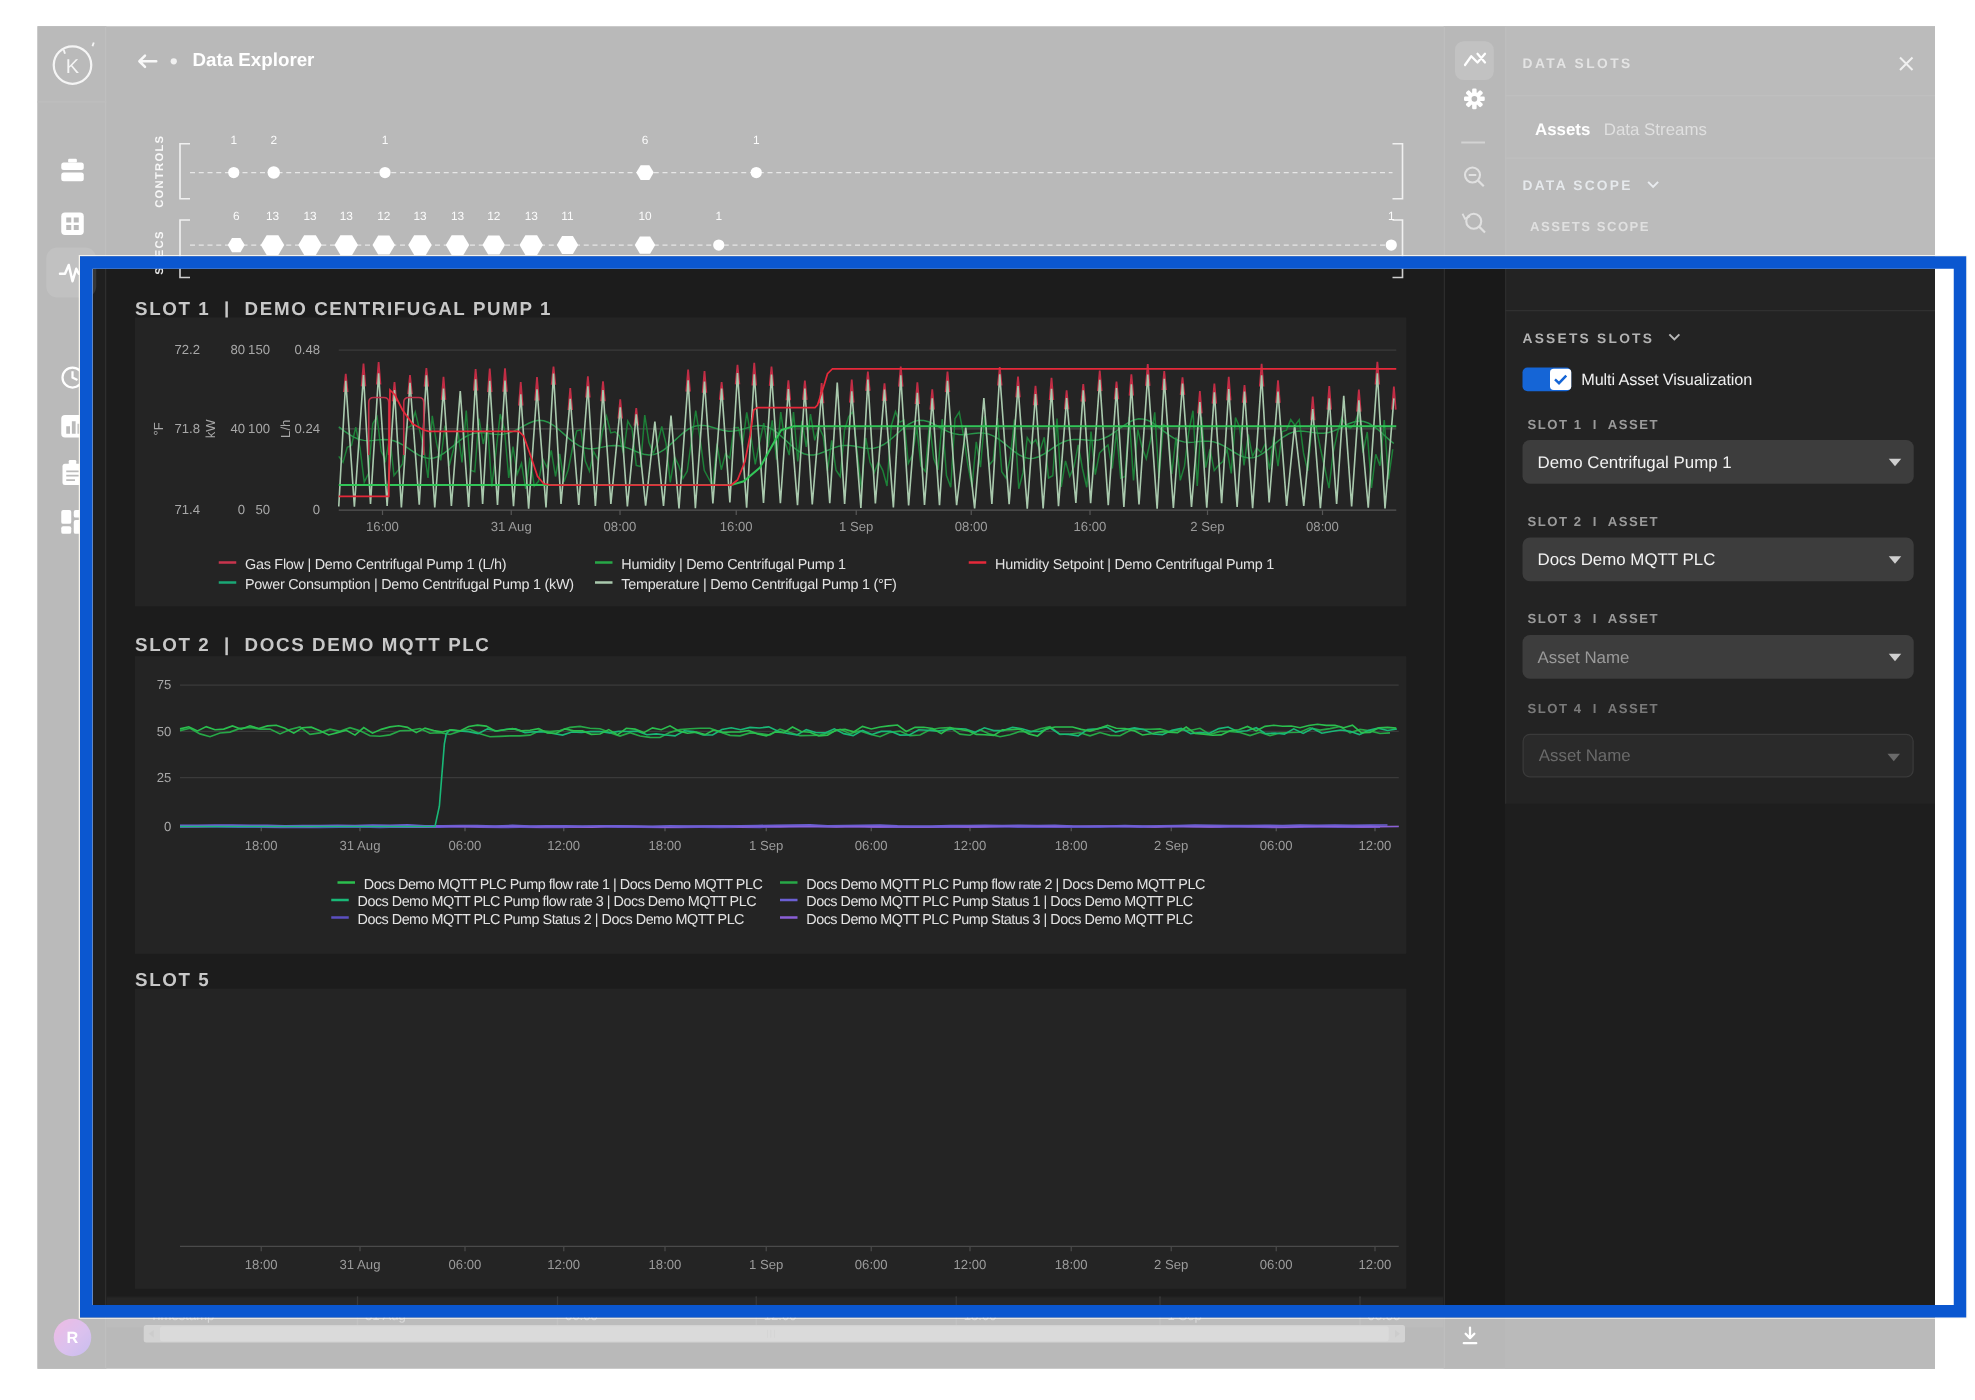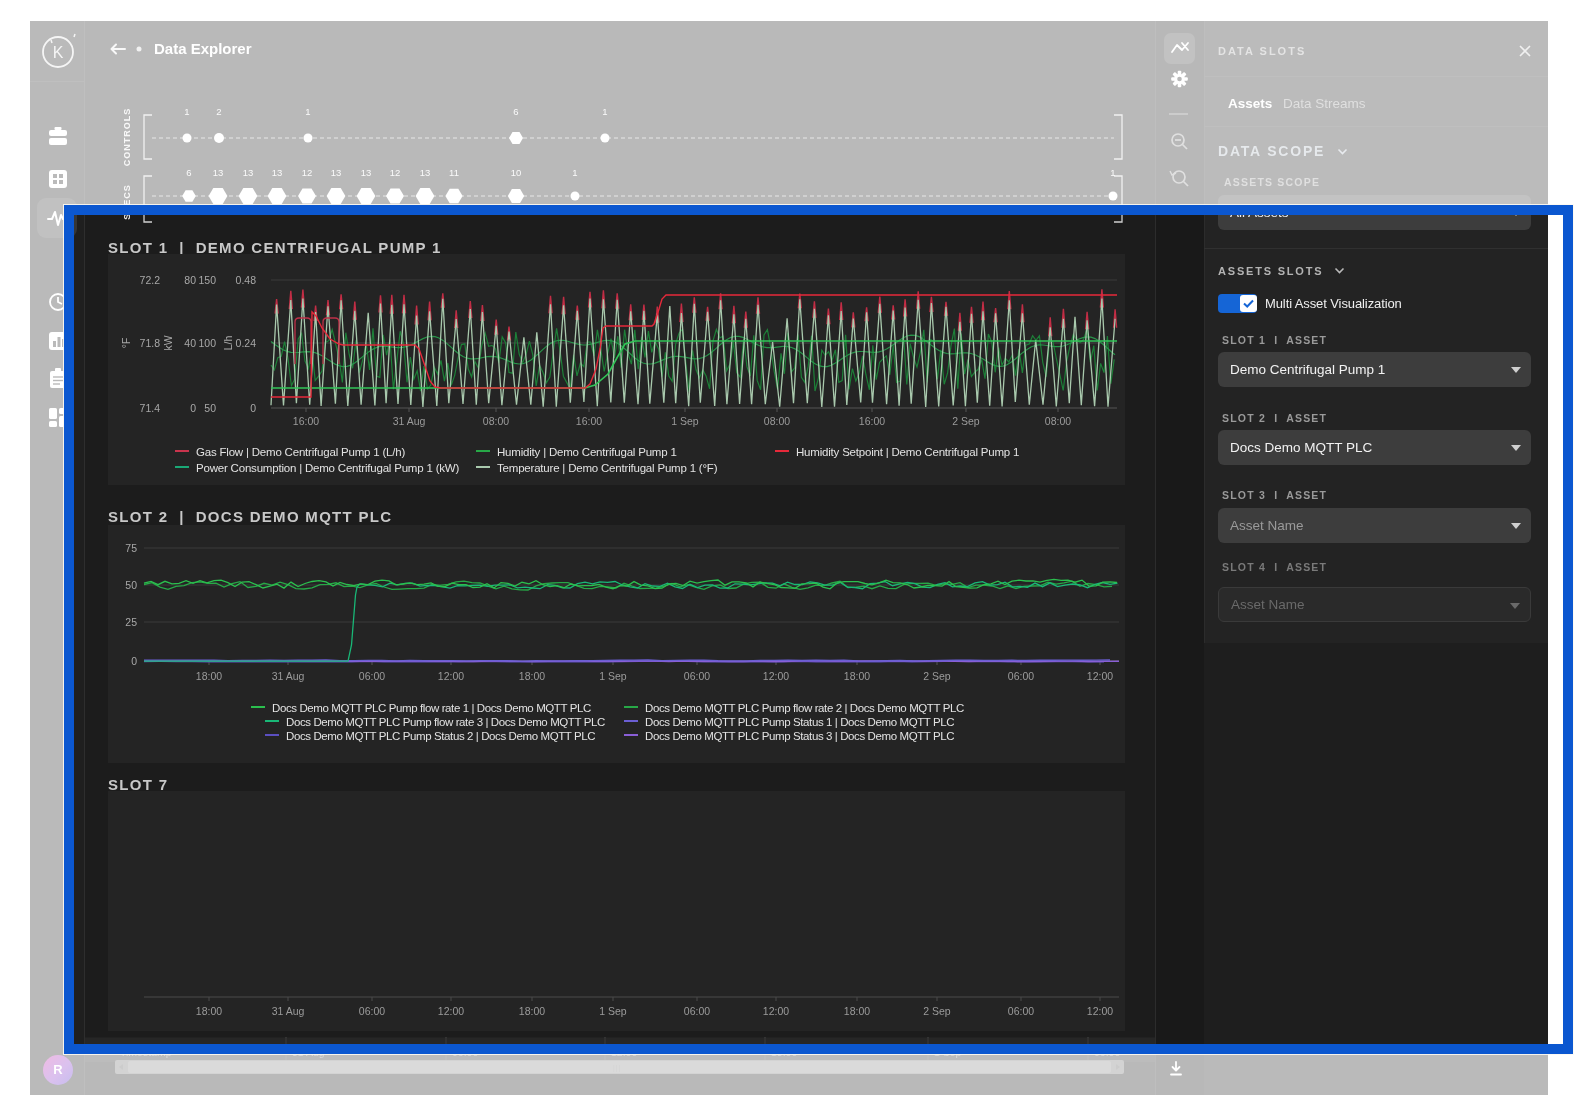--- a/index.html
+++ b/index.html
@@ -216,28 +216,28 @@
         <line x1="992" y1="136" x2="992" y2="140" stroke="#555" stroke-width="1"></line>
         <text x="992" y="155" fill="#9b9b9b" font-size="10.5" text-anchor="middle">12:00</text>
         <path d="M36.0,136.5 L52.0,136.4 L68.0,136.6 L84.0,136.6 L100.0,136.8 L116.0,136.8 L132.0,136.8 L148.0,136.9 L164.0,136.7 L180.0,136.5 L196.0,136.9 L212.0,136.5 L228.0,136.7 L244.0,136.7 L260.0,136.4 L276.0,136.7 L292.0,136.9 L308.0,136.8 L324.0,136.8 L340.0,136.9 L356.0,136.5 L372.0,136.6 L388.0,136.6 L404.0,136.8 L420.0,136.9 L436.0,136.9 L452.0,136.8 L468.0,136.9 L484.0,136.8 L500.0,136.8 L516.0,136.5 L532.0,136.3 L548.0,136.3 L564.0,136.4 L580.0,136.3 L596.0,136.7 L612.0,136.7 L628.0,136.7 L644.0,136.7 L660.0,136.8 L676.0,136.7 L692.0,136.3 L708.0,136.7 L724.0,136.8 L740.0,136.7 L756.0,136.7 L772.0,136.7 L788.0,136.4 L804.0,136.7 L820.0,136.5 L836.0,136.3 L852.0,136.3 L868.0,136.6 L884.0,136.4 L900.0,136.7 L916.0,136.9 L932.0,136.7 L948.0,136.6 L964.0,136.6 L980.0,136.7 L996.0,136.8" fill="none" stroke="#5b4fc0" stroke-width="1.4"></path>
         <path d="M36.0,136.3 L51.0,136.3 L66.0,136.0 L81.0,135.8 L96.0,135.9 L111.0,136.2 L126.0,136.1 L141.0,136.2 L156.0,135.8 L171.0,135.7 L186.0,135.9 L201.0,136.2 L216.0,136.3 L231.0,136.4 L246.0,136.1 L261.0,136.2 L276.0,136.2 L291.0,136.2 L306.0,135.9 L321.0,136.4 L336.0,136.1 L351.0,136.5 L366.0,136.6 L381.0,136.0 L396.0,136.1 L411.0,136.4 L426.0,136.6 L441.0,136.3 L456.0,136.1 L471.0,135.9 L486.0,136.4 L501.0,136.1 L516.0,136.2 L531.0,135.9 L546.0,136.1 L561.0,136.5 L576.0,136.1 L591.0,136.4 L606.0,136.3 L621.0,136.5 L636.0,136.5 L651.0,136.1 L666.0,136.5 L681.0,136.3 L696.0,135.9 L711.0,135.7 L726.0,136.0 L741.0,136.1 L756.0,136.0 L771.0,135.9 L786.0,136.0 L801.0,136.0 L816.0,136.4 L831.0,135.9 L846.0,136.3 L861.0,136.5 L876.0,136.0 L891.0,136.4 L906.0,136.4 L921.0,136.6 L936.0,136.2 L951.0,136.1 L966.0,136.1 L981.0,136.5 L996.0,136.4 L1011.0,136.2" fill="none" stroke="#8a5fd6" stroke-width="1.4"></path>
         <path d="M36.0,135.3 L50.0,135.2 L64.0,135.1 L78.0,135.1 L92.0,135.3 L106.0,135.3 L120.0,135.7 L134.0,135.5 L148.0,135.5 L162.0,135.3 L176.0,135.4 L190.0,135.1 L204.0,135.2 L218.0,135.0 L232.0,135.6 L246.0,135.6 L260.0,135.4 L274.0,135.5 L288.0,135.9 L302.0,135.4 L316.0,135.8 L330.0,135.6 L344.0,135.6 L358.0,135.9 L372.0,135.6 L386.0,135.6 L400.0,135.8 L414.0,136.1 L428.0,135.7 L442.0,135.9 L456.0,135.9 L470.0,135.8 L484.0,135.6 L498.0,135.5 L512.0,135.2 L526.0,135.1 L540.0,135.0 L554.0,135.6 L568.0,135.4 L582.0,135.2 L596.0,135.1 L610.0,135.7 L624.0,135.9 L638.0,135.9 L652.0,135.5 L666.0,135.4 L680.0,135.3 L694.0,135.5 L708.0,135.3 L722.0,135.4 L736.0,135.3 L750.0,135.9 L764.0,136.1 L778.0,135.8 L792.0,135.5 L806.0,135.9 L820.0,135.6 L834.0,135.5 L848.0,135.1 L862.0,135.3 L876.0,135.5 L890.0,135.5 L904.0,135.3 L918.0,135.5 L932.0,135.1 L946.0,135.2 L960.0,135.1 L974.0,135.3 L988.0,135.1 L1002.0,135.0" fill="none" stroke="#6b5fd3" stroke-width="1.4"></path>
         <path d="M36.0,59.5 L44.0,57.6 L52.0,62.1 L60.0,64.4 L68.0,61.4 L76.0,60.7 L84.0,57.7 L92.0,56.9 L100.0,58.3 L108.0,58.2 L116.0,62.1 L124.0,58.6 L132.0,56.6 L140.0,62.5 L148.0,61.3 L156.0,58.3 L164.0,60.1 L172.0,57.1 L180.0,59.7 L188.0,63.6 L196.0,64.0 L204.0,62.9 L212.0,59.6 L220.0,59.3 L228.0,57.8 L236.0,61.6 L244.0,61.1 L252.0,62.6 L260.0,59.9 L268.0,58.4 L276.0,62.0 L284.0,64.4 L292.0,64.1 L300.0,63.7 L308.0,63.7 L316.0,63.1 L324.0,59.4 L332.0,60.3 L340.0,59.4 L348.0,56.9 L356.0,56.1 L364.0,57.6 L372.0,58.0 L380.0,61.1 L388.0,63.9 L396.0,61.1 L404.0,63.8 L412.0,64.9 L420.0,65.0 L428.0,60.9 L436.0,58.7 L444.0,58.0 L452.0,57.6 L460.0,57.6 L468.0,60.5 L476.0,63.3 L484.0,63.7 L492.0,61.3 L500.0,61.8 L508.0,63.0 L516.0,58.3 L524.0,61.0 L532.0,63.5 L540.0,63.4 L548.0,63.1 L556.0,61.1 L564.0,58.4 L572.0,61.9 L580.0,59.7 L588.0,62.4 L596.0,64.4 L604.0,60.9 L612.0,59.9 L620.0,63.5 L628.0,63.0 L636.0,58.9 L644.0,57.4 L652.0,57.1 L660.0,62.3 L668.0,63.2 L676.0,58.8 L684.0,62.3 L692.0,64.4 L700.0,62.8 L708.0,60.1 L716.0,60.7 L724.0,58.0 L732.0,56.3 L740.0,62.5 L748.0,62.2 L756.0,61.2 L764.0,63.7 L772.0,61.0 L780.0,63.3 L788.0,63.6 L796.0,59.4 L804.0,58.4 L812.0,58.4 L820.0,58.1 L828.0,60.4 L836.0,58.8 L844.0,59.4 L852.0,57.6 L860.0,62.5 L868.0,60.1 L876.0,60.1 L884.0,61.0 L892.0,63.5 L900.0,60.8 L908.0,63.5 L916.0,61.4 L924.0,61.0 L932.0,60.8 L940.0,57.2 L948.0,59.1 L956.0,57.9 L964.0,56.2 L972.0,61.3 L980.0,58.5 L988.0,59.7 L996.0,61.8 L1004.0,61.3" fill="none" stroke="#27a847" stroke-width="1.3"></path>
         <path d="M36.0,136.2 L240.0,136.2 L243.5,120.0 L245.5,95.0 L247.5,70.0 L249.0,62.0 L252.0,58.9 L259.5,59.8 L267.0,60.3 L274.5,61.9 L282.0,58.1 L289.5,59.8 L297.0,58.4 L304.5,58.1 L312.0,61.1 L319.5,60.4 L327.0,60.5 L334.5,61.8 L342.0,63.1 L349.5,60.6 L357.0,60.9 L364.5,60.3 L372.0,60.2 L379.5,61.3 L387.0,60.1 L394.5,60.2 L402.0,59.9 L409.5,62.8 L417.0,62.1 L424.5,63.0 L432.0,63.7 L439.5,59.6 L447.0,60.3 L454.5,62.9 L462.0,63.0 L469.5,58.6 L477.0,57.2 L484.5,58.8 L492.0,56.9 L499.5,57.4 L507.0,56.5 L514.5,60.0 L522.0,61.8 L529.5,63.0 L537.0,58.7 L544.5,61.0 L552.0,61.3 L559.5,58.1 L567.0,61.9 L574.5,63.5 L582.0,59.3 L589.5,62.6 L597.0,60.1 L604.5,60.0 L612.0,63.1 L619.5,63.0 L627.0,58.8 L634.5,59.2 L642.0,59.9 L649.5,58.9 L657.0,57.8 L664.5,58.2 L672.0,60.9 L679.5,57.2 L687.0,59.5 L694.5,59.5 L702.0,56.8 L709.5,58.0 L717.0,60.2 L724.5,60.1 L732.0,57.3 L739.5,62.2 L747.0,62.5 L754.5,63.7 L762.0,58.6 L769.5,58.1 L777.0,56.5 L784.5,60.7 L792.0,58.8 L799.5,57.3 L807.0,58.7 L814.5,62.2 L822.0,62.7 L829.5,59.3 L837.0,57.6 L844.5,61.9 L852.0,61.0 L859.5,61.6 L867.0,57.9 L874.5,56.6 L882.0,60.2 L889.5,59.6 L897.0,57.2 L904.5,61.9 L912.0,61.4 L919.5,62.3 L927.0,58.1 L934.5,61.7 L942.0,57.8 L949.5,61.6 L957.0,60.2 L964.5,59.0 L972.0,60.0 L979.5,62.7 L987.0,59.3 L994.5,57.5 L1002.0,59.4 L1009.5,58.2" fill="none" stroke="#19b877" stroke-width="1.3"></path>
         <path d="M36.0,58.1 L43.0,56.4 L50.0,59.7 L57.0,56.3 L64.0,58.8 L71.0,58.3 L78.0,55.7 L85.0,58.4 L92.0,55.6 L99.0,57.8 L106.0,55.7 L113.0,55.2 L120.0,57.6 L127.0,61.5 L134.0,57.2 L141.0,56.7 L148.0,59.6 L155.0,63.0 L162.0,61.1 L169.0,59.2 L176.0,63.1 L183.0,57.1 L190.0,61.5 L197.0,58.5 L204.0,56.5 L211.0,55.6 L218.0,56.9 L225.0,61.1 L232.0,57.5 L239.0,59.5 L246.0,60.6 L253.0,58.8 L260.0,59.7 L267.0,56.2 L274.0,55.1 L281.0,55.9 L288.0,59.8 L295.0,59.0 L302.0,57.9 L309.0,59.7 L316.0,59.2 L323.0,57.9 L330.0,61.3 L337.0,61.6 L344.0,58.1 L351.0,59.7 L358.0,59.7 L365.0,62.5 L372.0,62.2 L379.0,58.7 L386.0,62.9 L393.0,57.6 L400.0,58.3 L407.0,61.1 L414.0,57.3 L421.0,58.8 L428.0,55.7 L435.0,59.7 L442.0,61.6 L449.0,60.7 L456.0,62.7 L463.0,59.0 L470.0,60.9 L477.0,60.6 L484.0,60.5 L491.0,59.4 L498.0,62.1 L505.0,63.7 L512.0,60.6 L519.0,61.1 L526.0,56.6 L533.0,60.2 L540.0,60.8 L547.0,63.7 L554.0,63.2 L561.0,59.0 L568.0,58.5 L575.0,60.5 L582.0,56.1 L589.0,58.2 L596.0,56.6 L603.0,55.7 L610.0,55.0 L617.0,60.2 L624.0,56.9 L631.0,56.8 L638.0,57.8 L645.0,61.9 L652.0,57.0 L659.0,58.4 L666.0,59.5 L673.0,62.5 L680.0,62.8 L687.0,63.3 L694.0,58.9 L701.0,58.7 L708.0,58.2 L715.0,62.1 L722.0,63.8 L729.0,58.1 L736.0,56.6 L743.0,56.6 L750.0,56.6 L757.0,58.5 L764.0,59.9 L771.0,57.8 L778.0,55.2 L785.0,57.6 L792.0,57.9 L799.0,59.5 L806.0,63.0 L813.0,62.0 L820.0,60.4 L827.0,60.7 L834.0,61.2 L841.0,56.6 L848.0,61.7 L855.0,62.3 L862.0,63.2 L869.0,62.9 L876.0,59.7 L883.0,58.8 L890.0,56.2 L897.0,59.6 L904.0,56.1 L911.0,55.2 L918.0,56.0 L925.0,55.8 L932.0,57.2 L939.0,55.4 L946.0,54.4 L953.0,55.3 L960.0,55.2 L967.0,57.2 L974.0,55.1 L981.0,61.1 L988.0,60.9 L995.0,57.2 L1002.0,56.9 L1009.0,57.5" fill="none" stroke="#2bbf4e" stroke-width="1.3"></path>
       </svg>
     </div>
-  <div class="leg" style="left:221px;top:681px;letter-spacing:-0.4px"><span style="display:inline-block;width:14px;height:0;border-top:2px solid #2bbf4e;vertical-align:middle;margin-right:7px;margin-bottom:3px"></span>Docs Demo MQTT PLC Pump flow rate 1 | Docs Demo MQTT PLC</div>
+  <div class="leg" style="left:240px;top:681px;letter-spacing:-0.4px"><span style="display:inline-block;width:14px;height:0;border-top:2px solid #2bbf4e;vertical-align:middle;margin-right:7px;margin-bottom:3px"></span>Docs Demo MQTT PLC Pump flow rate 1 | Docs Demo MQTT PLC</div>
   <div class="leg" style="left:594px;top:681px;letter-spacing:-0.4px"><span style="display:inline-block;width:14px;height:0;border-top:2px solid #27a847;vertical-align:middle;margin-right:7px;margin-bottom:3px"></span>Docs Demo MQTT PLC Pump flow rate 2 | Docs Demo MQTT PLC</div>
   <div class="leg" style="left:235px;top:695px;letter-spacing:-0.4px"><span style="display:inline-block;width:14px;height:0;border-top:2px solid #19b877;vertical-align:middle;margin-right:7px;margin-bottom:3px"></span>Docs Demo MQTT PLC Pump flow rate 3 | Docs Demo MQTT PLC</div>
   <div class="leg" style="left:594px;top:695px;letter-spacing:-0.4px"><span style="display:inline-block;width:14px;height:0;border-top:2px solid #6b5fd3;vertical-align:middle;margin-right:7px;margin-bottom:3px"></span>Docs Demo MQTT PLC Pump Status 1 | Docs Demo MQTT PLC</div>
   <div class="leg" style="left:235px;top:709px;letter-spacing:-0.4px"><span style="display:inline-block;width:14px;height:0;border-top:2px solid #5b4fc0;vertical-align:middle;margin-right:7px;margin-bottom:3px"></span>Docs Demo MQTT PLC Pump Status 2 | Docs Demo MQTT PLC</div>
   <div class="leg" style="left:594px;top:709px;letter-spacing:-0.4px"><span style="display:inline-block;width:14px;height:0;border-top:2px solid #8a5fd6;vertical-align:middle;margin-right:7px;margin-bottom:3px"></span>Docs Demo MQTT PLC Pump Status 3 | Docs Demo MQTT PLC</div>
 
-  <div class="slot-title" style="top:755px">SLOT 7</div>
+  <div class="slot-title" style="top:755px">SLOT 5</div>
   <div class="panel" style="top:770px;height:240px">
       <svg width="1017" height="240" style="position:absolute;left:0;top:0">
         <line x1="36" y1="206" x2="1011" y2="206" stroke="#4a4a4a" stroke-width="1"></line>
         <line x1="101" y1="206" x2="101" y2="210" stroke="#4a4a4a" stroke-width="1"></line>
         <text x="101" y="224" fill="#9b9b9b" font-size="10.5" text-anchor="middle">18:00</text>
         <line x1="180" y1="206" x2="180" y2="210" stroke="#4a4a4a" stroke-width="1"></line>
         <text x="180" y="224" fill="#9b9b9b" font-size="10.5" text-anchor="middle">31 Aug</text>
         <line x1="264" y1="206" x2="264" y2="210" stroke="#4a4a4a" stroke-width="1"></line>
         <text x="264" y="224" fill="#9b9b9b" font-size="10.5" text-anchor="middle">06:00</text>
         <line x1="343" y1="206" x2="343" y2="210" stroke="#4a4a4a" stroke-width="1"></line>
@@ -331,26 +331,25 @@
   <div class="abs" style="left:1174px;top:0;width:344px;height:1074px;background:#232323;border-left:1px solid #2c2c2c"></div>
   <div class="abs" style="left:1174px;top:622px;width:344px;height:452px;background:#1e1e1e"></div>
   <div class="abs" style="left:1188px;top:24px;font-size:11px;font-weight:bold;letter-spacing:2px;color:#a8a8a8">DATA SLOTS</div>
   <svg class="abs" style="left:1488px;top:23px" width="14" height="14">
       <path d="M2,2 L12,12 M12,2 L2,12" stroke="#cfcfcf" stroke-width="1.6"></path>
     </svg>
   <div class="abs" style="left:1174px;top:55px;width:344px;height:1px;background:#303030"></div>
   <div class="abs" style="left:1198px;top:75px;font-size:13.5px;font-weight:bold;color:#fff">Assets</div>
   <div class="abs" style="left:1253px;top:75px;font-size:13.5px;color:#9a9a9a">Data Streams</div>
   <div class="abs" style="left:1174px;top:105px;width:344px;height:1px;background:#303030"></div>
-  <div class="abs lbl" style="left:1188px;top:122px;color:#aeb8c2;font-size:14px;letter-spacing:1.8px">DATA SCOPE
+  <div class="abs lbl" style="left:1188px;top:122px;color:#aeb8c2;font-size:11px;letter-spacing:1.8px">DATA SCOPE
     <svg width="11" height="8" style="margin-left:6px">
         <path d="M1.5,1.5 L5.5,5.5 L9.5,1.5" fill="none" stroke="#b5bec9" stroke-width="1.6"></path>
       </svg></div>
   <div class="abs lbl" style="left:1194px;top:155px">ASSETS SCOPE</div>
-  <div class="dd" style="top:174px">All Assets<span class="car"></span></div>
   <div class="abs" style="left:1174px;top:227px;width:344px;height:1px;background:#303030"></div>
   <div class="abs lbl" style="left:1188px;top:244px;color:#b3b3b3;font-size:11px;letter-spacing:1.8px">ASSETS SLOTS
     <svg width="11" height="8" style="margin-left:6px">
         <path d="M1.5,1.5 L5.5,5.5 L9.5,1.5" fill="none" stroke="#b9b9b9" stroke-width="1.6"></path>
       </svg></div>
 
   <div class="abs" style="left:1188px;top:273px;width:39px;height:19px;background:#1565d6;border-radius:4px"></div>
   <div class="abs" style="left:1210px;top:274px;width:17px;height:17px;background:#fff;border-radius:3px">
     <svg width="17" height="17">
         <path d="M4,8.5 L7.2,11.5 L13,5.5" fill="none" stroke="#1565d6" stroke-width="2"></path>

